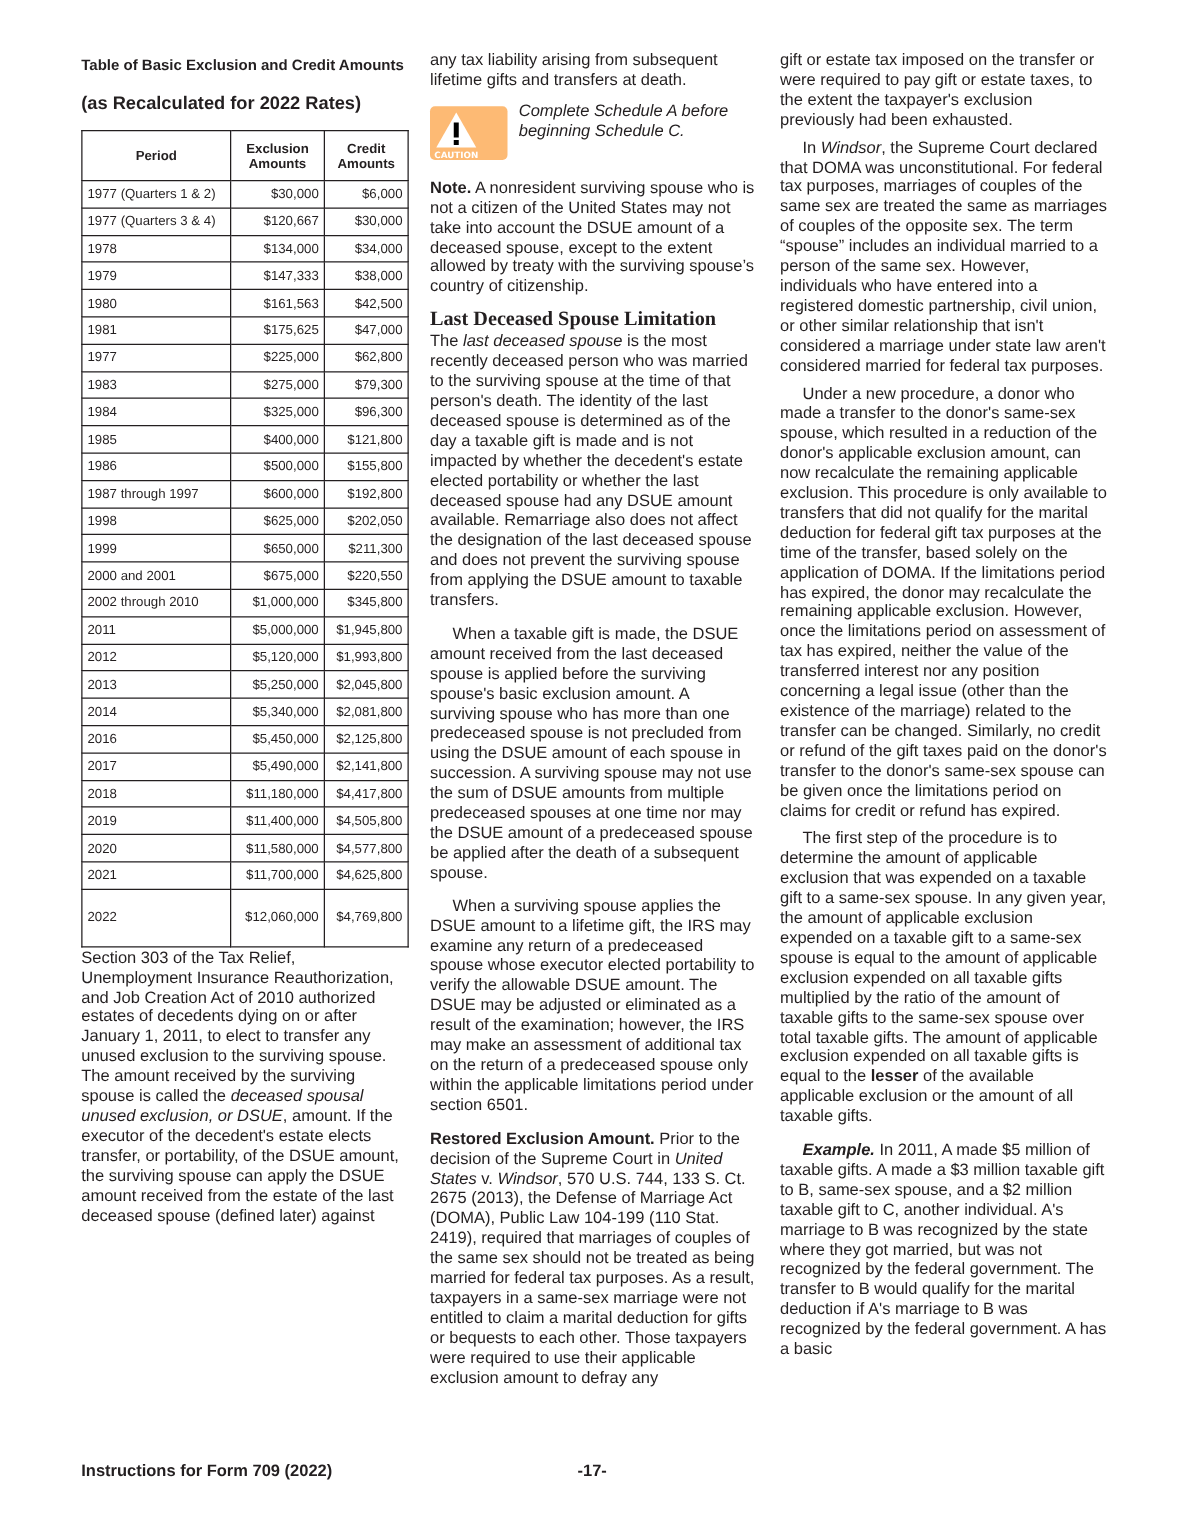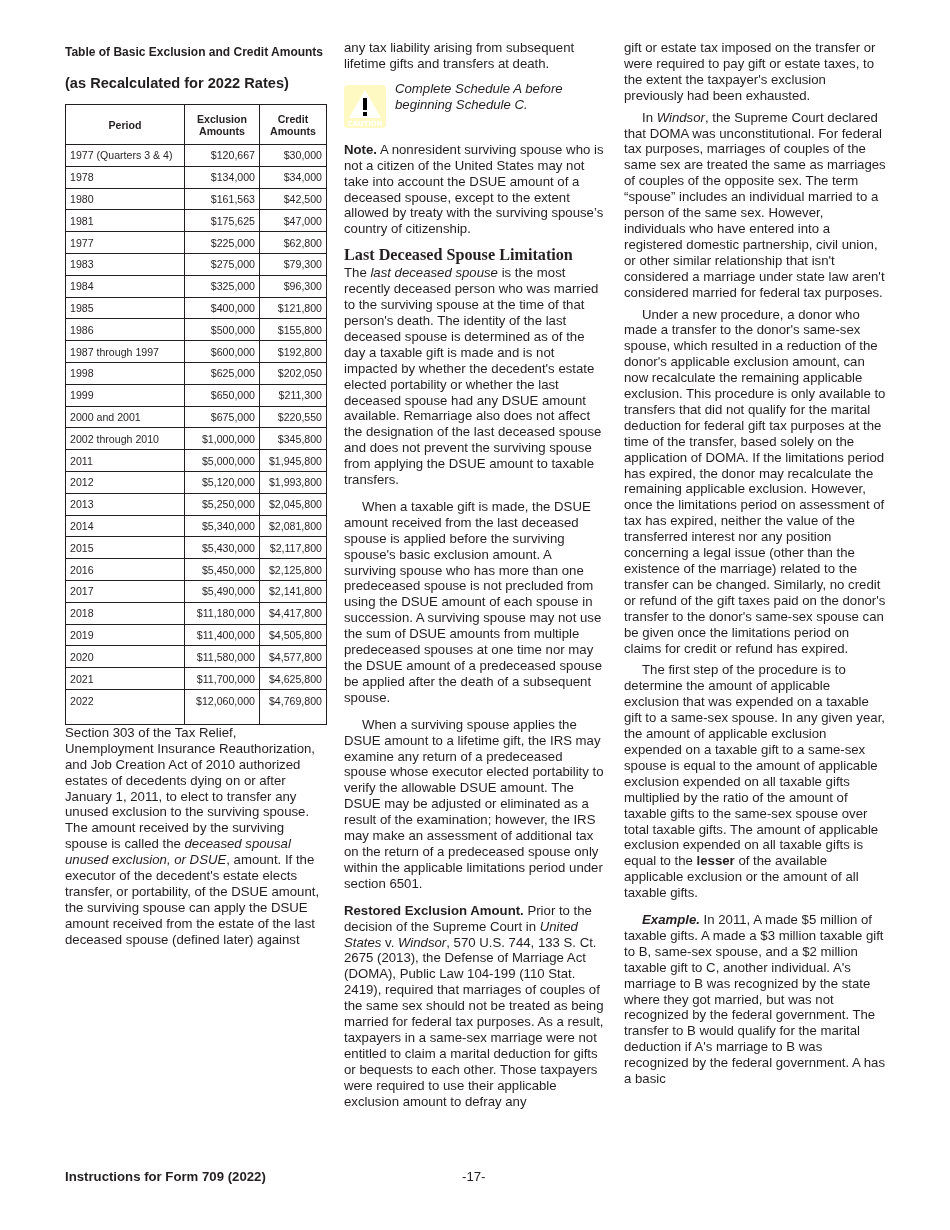--- a/index.html
+++ b/index.html
@@ -18,61 +18,71 @@
   .table-title { font-weight: bold; font-size: 12px; line-height: 21px; margin-top: 2px; }
   .table-subtitle { font-weight: bold; font-size: 14.6px; line-height: 21px; margin-top: 10px; }
   table.excl {
     border-collapse: collapse; width: 262px; margin-top: 10px;
     font-size: 10.6px; line-height: 12px;
   }
   table.excl th, table.excl td { border: 1px solid #231f20; padding: 0 4px; }
   table.excl th { font-weight: bold; text-align: center; height: 39px; }
   table.excl td { height: 20.8px; }
   table.excl td.num { text-align: right; }
-  table.excl tr.last td { height: 29px; vertical-align: top; padding-top: 5px; }
+  table.excl tr.last td { height: 29px; vertical-align: top; padding-top: 16px; }
   .sched-heading {
     font-weight: bold; font-size: 19.6px; line-height: 23.3px; margin-top: 13px;
   }
   .sub-heading { font-weight: bold; font-size: 16.2px; line-height: 20px; margin-top: 8px; font-family: Liberation Serif, serif; }
   .caution-block { display: flex; margin-top: 9px; margin-bottom: 14px; }
   .caution-icon {
-    width: 42px; height: 43px; background: #fef9c3; border-radius: 4px; flex: none;
+    width: 62px; height: 43px; background: #fdba74; border-radius: 4px; flex: none;
     position: relative; margin-right: 9px; margin-top: 4px;
   }
   .caution-icon svg { position: absolute; left: 0; top: 0; }
   .caution-text { font-style: italic; }
   .footer-left { position: absolute; left: 65px; top: 1169px; font-weight: bold; font-size: 13.2px; }
-  .footer-page { position: absolute; left: 462px; top: 1169px; font-weight: normal; font-size: 13.2px; }
+  .footer-page { position: absolute; left: 462px; top: 1169px; font-weight: bold; font-size: 13.2px; }
 </style>
 </head>
 <body>
 
 <div class="col col-left">
   <div class="table-title">Table of Basic Exclusion and Credit Amounts</div>
   <div class="table-subtitle">(as Recalculated for 2022 Rates)</div>
   <table class="excl">
     <thead>
       <tr>
         <th style="width:110px">Period</th>
         <th style="width:66px">Exclusion Amounts</th>
         <th>Credit Amounts</th>
       </tr>
     </thead>
     <tbody id="table-body">
         <tr>
+          <td>1977 (Quarters 1 &amp; 2)</td>
+          <td class="num">$30,000</td>
+          <td class="num">$6,000</td>
+        </tr>
+        <tr>
           <td>1977 (Quarters 3 &amp; 4)</td>
           <td class="num">$120,667</td>
           <td class="num">$30,000</td>
         </tr>
         <tr>
           <td>1978</td>
           <td class="num">$134,000</td>
           <td class="num">$34,000</td>
         </tr>
         <tr>
+          <td>1979</td>
+          <td class="num">$147,333</td>
+          <td class="num">$38,000</td>
+        </tr>
+        <tr>
           <td>1980</td>
           <td class="num">$161,563</td>
           <td class="num">$42,500</td>
         </tr>
         <tr>
           <td>1981</td>
           <td class="num">$175,625</td>
           <td class="num">$47,000</td>
         </tr>
         <tr>
@@ -137,25 +147,20 @@
         </tr>
         <tr>
           <td>2013</td>
           <td class="num">$5,250,000</td>
           <td class="num">$2,045,800</td>
         </tr>
         <tr>
           <td>2014</td>
           <td class="num">$5,340,000</td>
           <td class="num">$2,081,800</td>
-        </tr>
-        <tr>
-          <td>2015</td>
-          <td class="num">$5,430,000</td>
-          <td class="num">$2,117,800</td>
         </tr>
         <tr>
           <td>2016</td>
           <td class="num">$5,450,000</td>
           <td class="num">$2,125,800</td>
         </tr>
         <tr>
           <td>2017</td>
           <td class="num">$5,490,000</td>
           <td class="num">$2,141,800</td>

